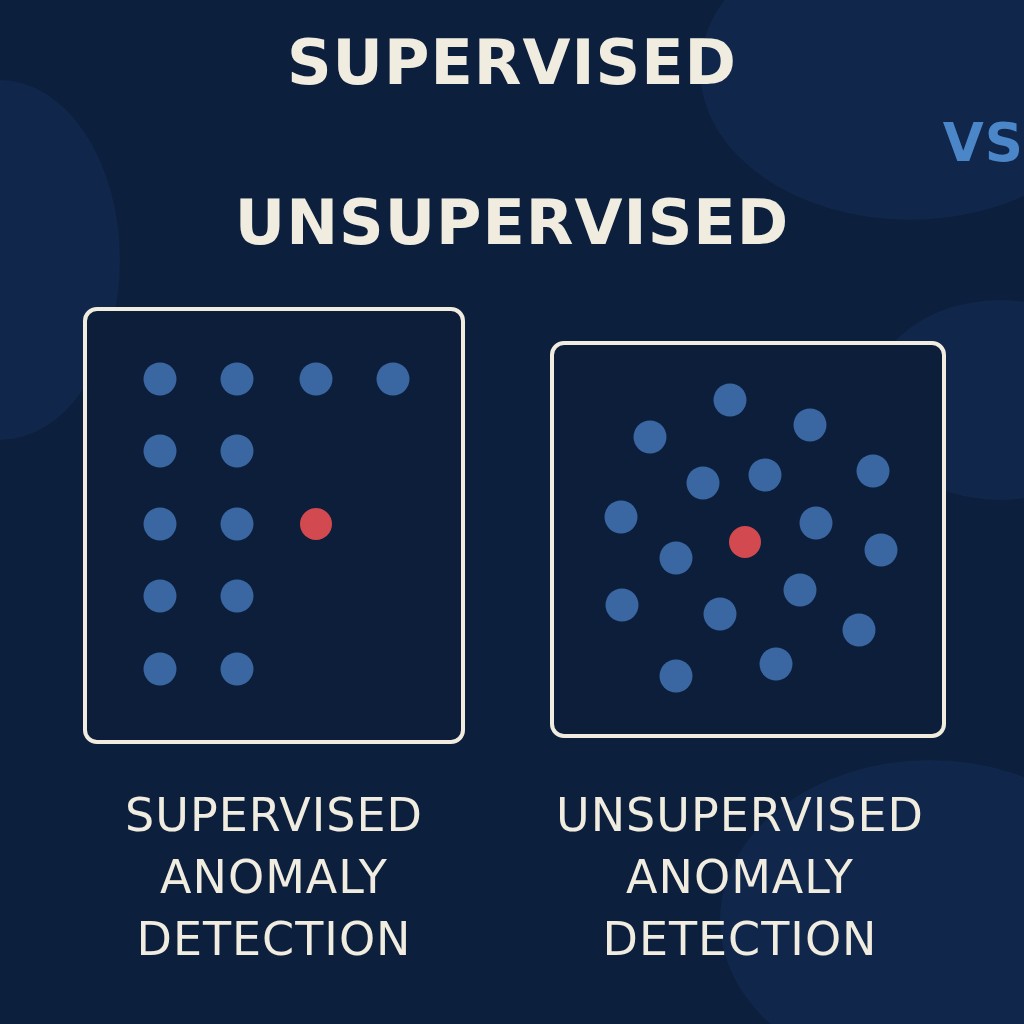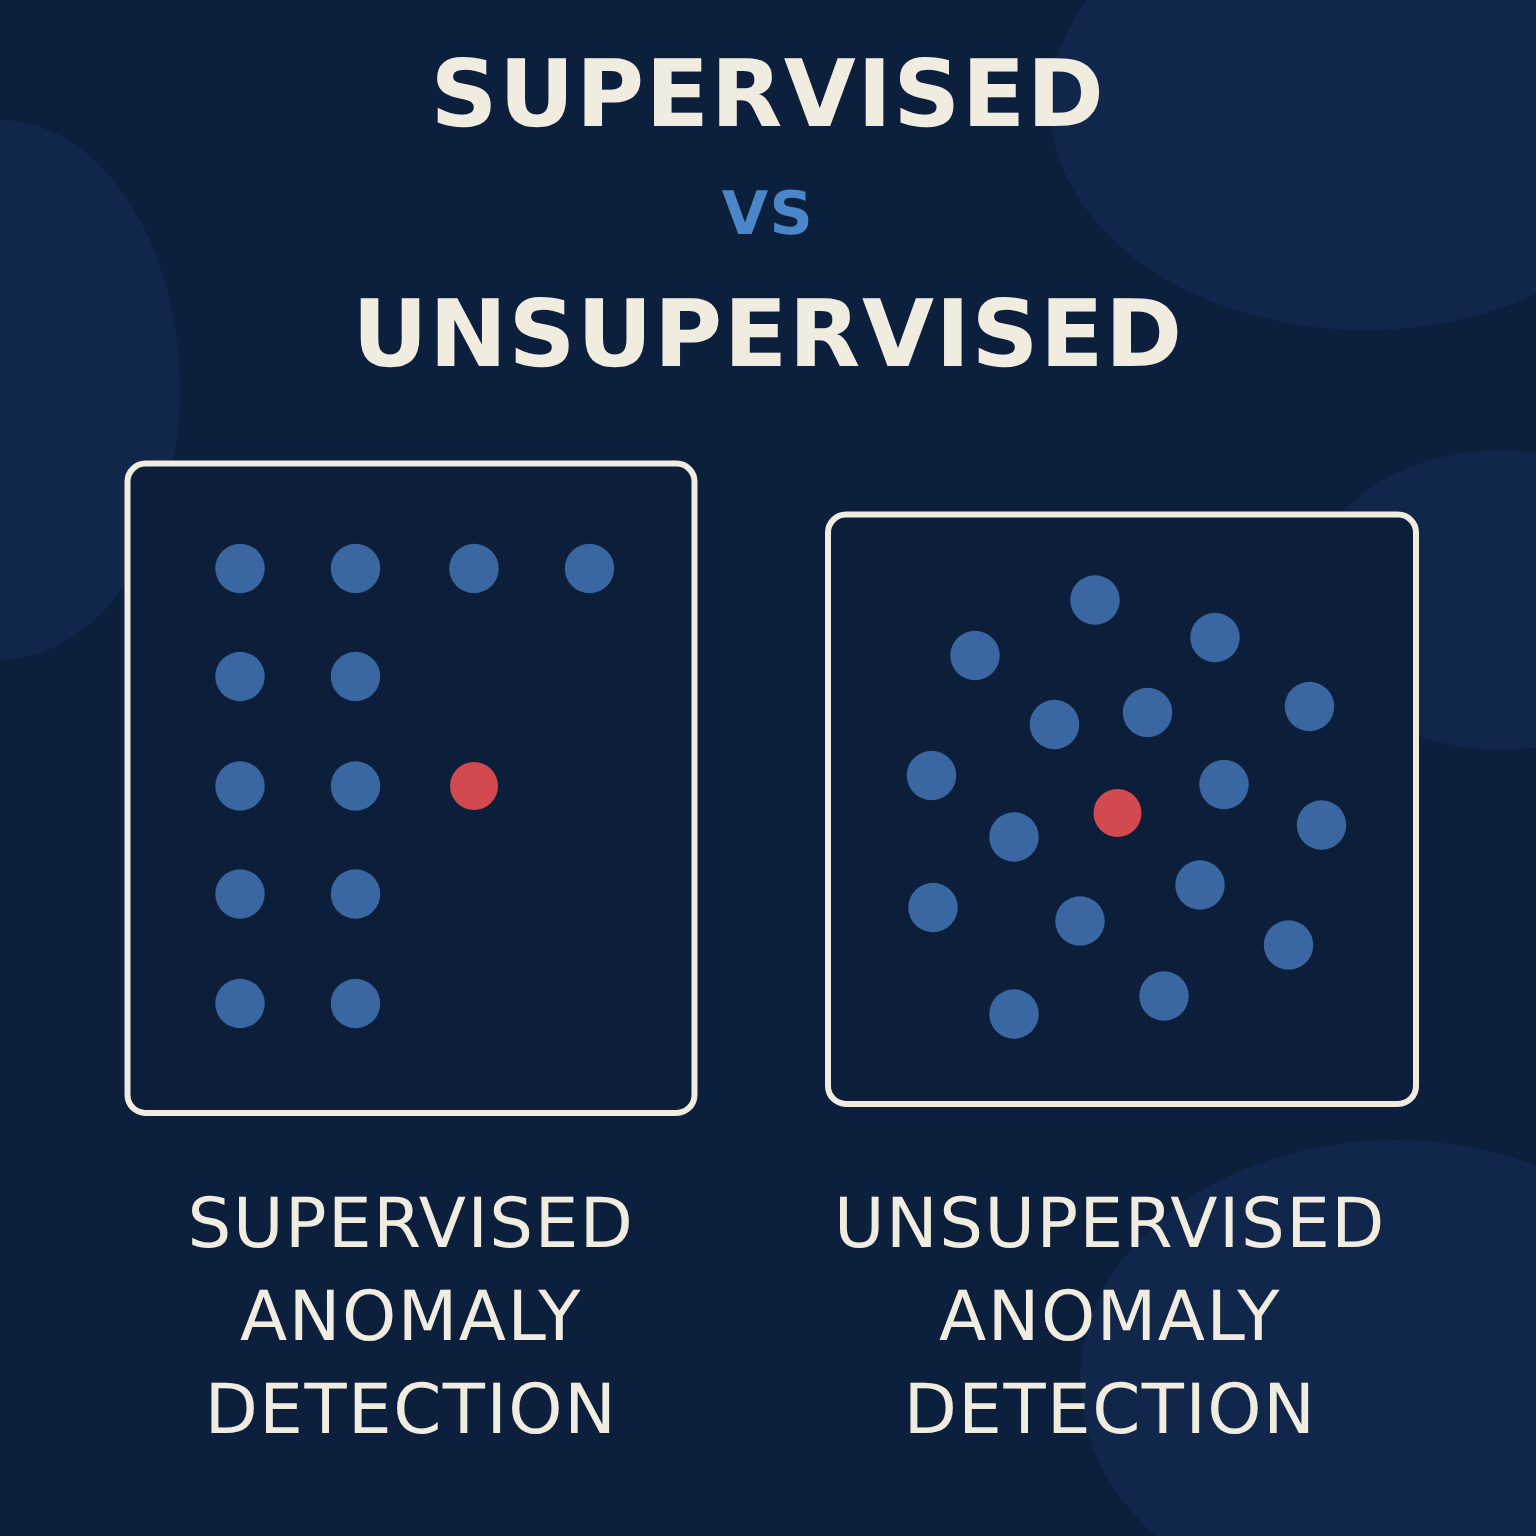--- a/index.html
+++ b/index.html
@@ -1,20 +1,20 @@
 <!DOCTYPE html>
 <html><head>
 <meta charset="utf-8">
 <style>
   html, body { margin:0; padding:0; }
   body { width:1024px; height:1024px; background:#0c1f3c; position:relative; overflow:hidden; font-family:"DejaVu Sans", sans-serif; }
   .blob { position:absolute; border-radius:50%; background:#10264a; }
   .title { position:absolute; left:0; width:1024px; text-align:center; color:#f1ece0; font-weight:bold; letter-spacing:1px; }
   .t1 { top:28px; font-size:62px; line-height:70px; }
-  .t2 { top:108px; font-size:40px; line-height:70px; color:#4b86c8; }
+  .t2 { top:108px; font-size:53px; line-height:70px; color:#4b86c8;text-align:right; }
   .t3 { top:188px; font-size:62px; line-height:70px; }
   .panel { position:absolute; border:4px solid #f1ece0; border-radius:14px; background:#0c1e3a; box-sizing:border-box; }
   .dot { position:absolute; width:33px; height:33px; border-radius:50%; background:#3a67a2; transform:translate(-50%,-50%); }
   .dot.red { background:#d24a4f; width:32px; height:32px; }
   .caption { position:absolute; text-align:center; color:#f1ece0; font-size:46px; line-height:62px; letter-spacing:1px; }
 </style>
 </head>
 <body>
 
 <div class="blob" style="left:-120px;top:80px;width:240px;height:360px;"></div>

